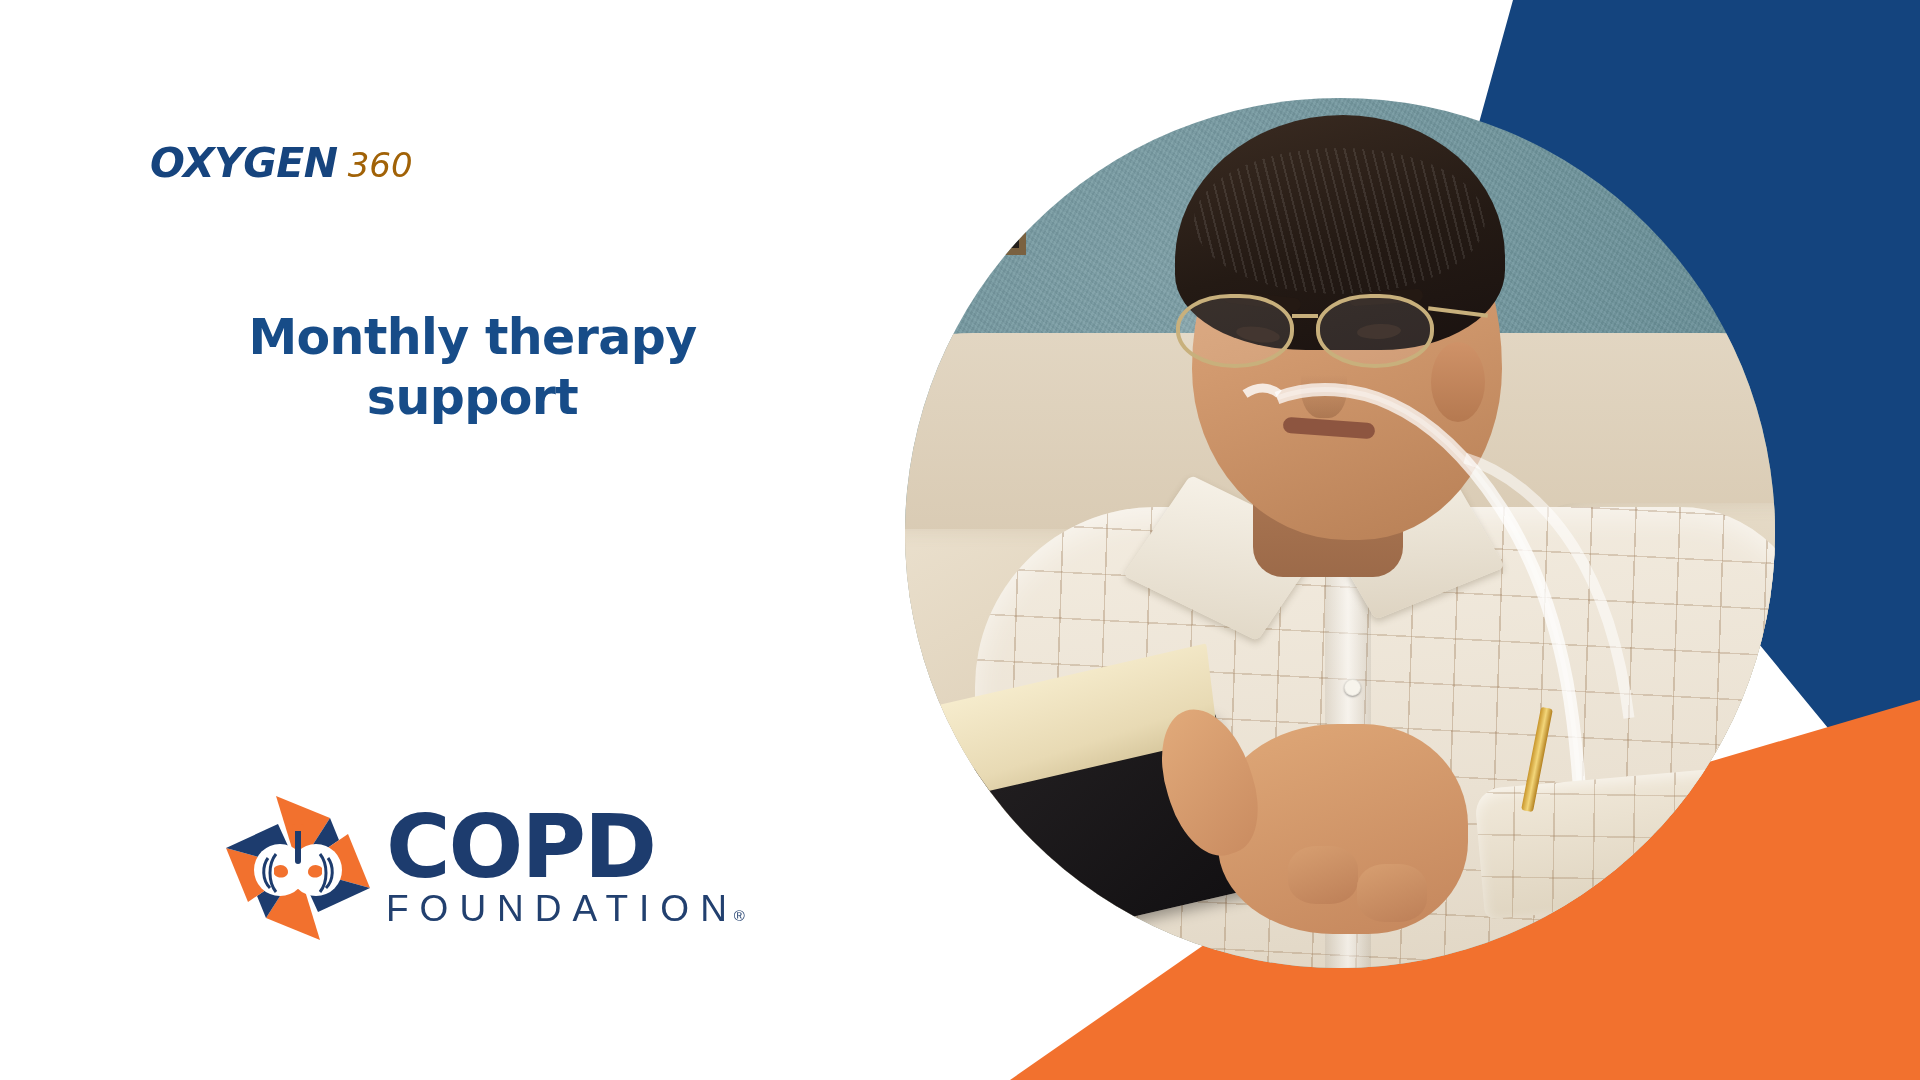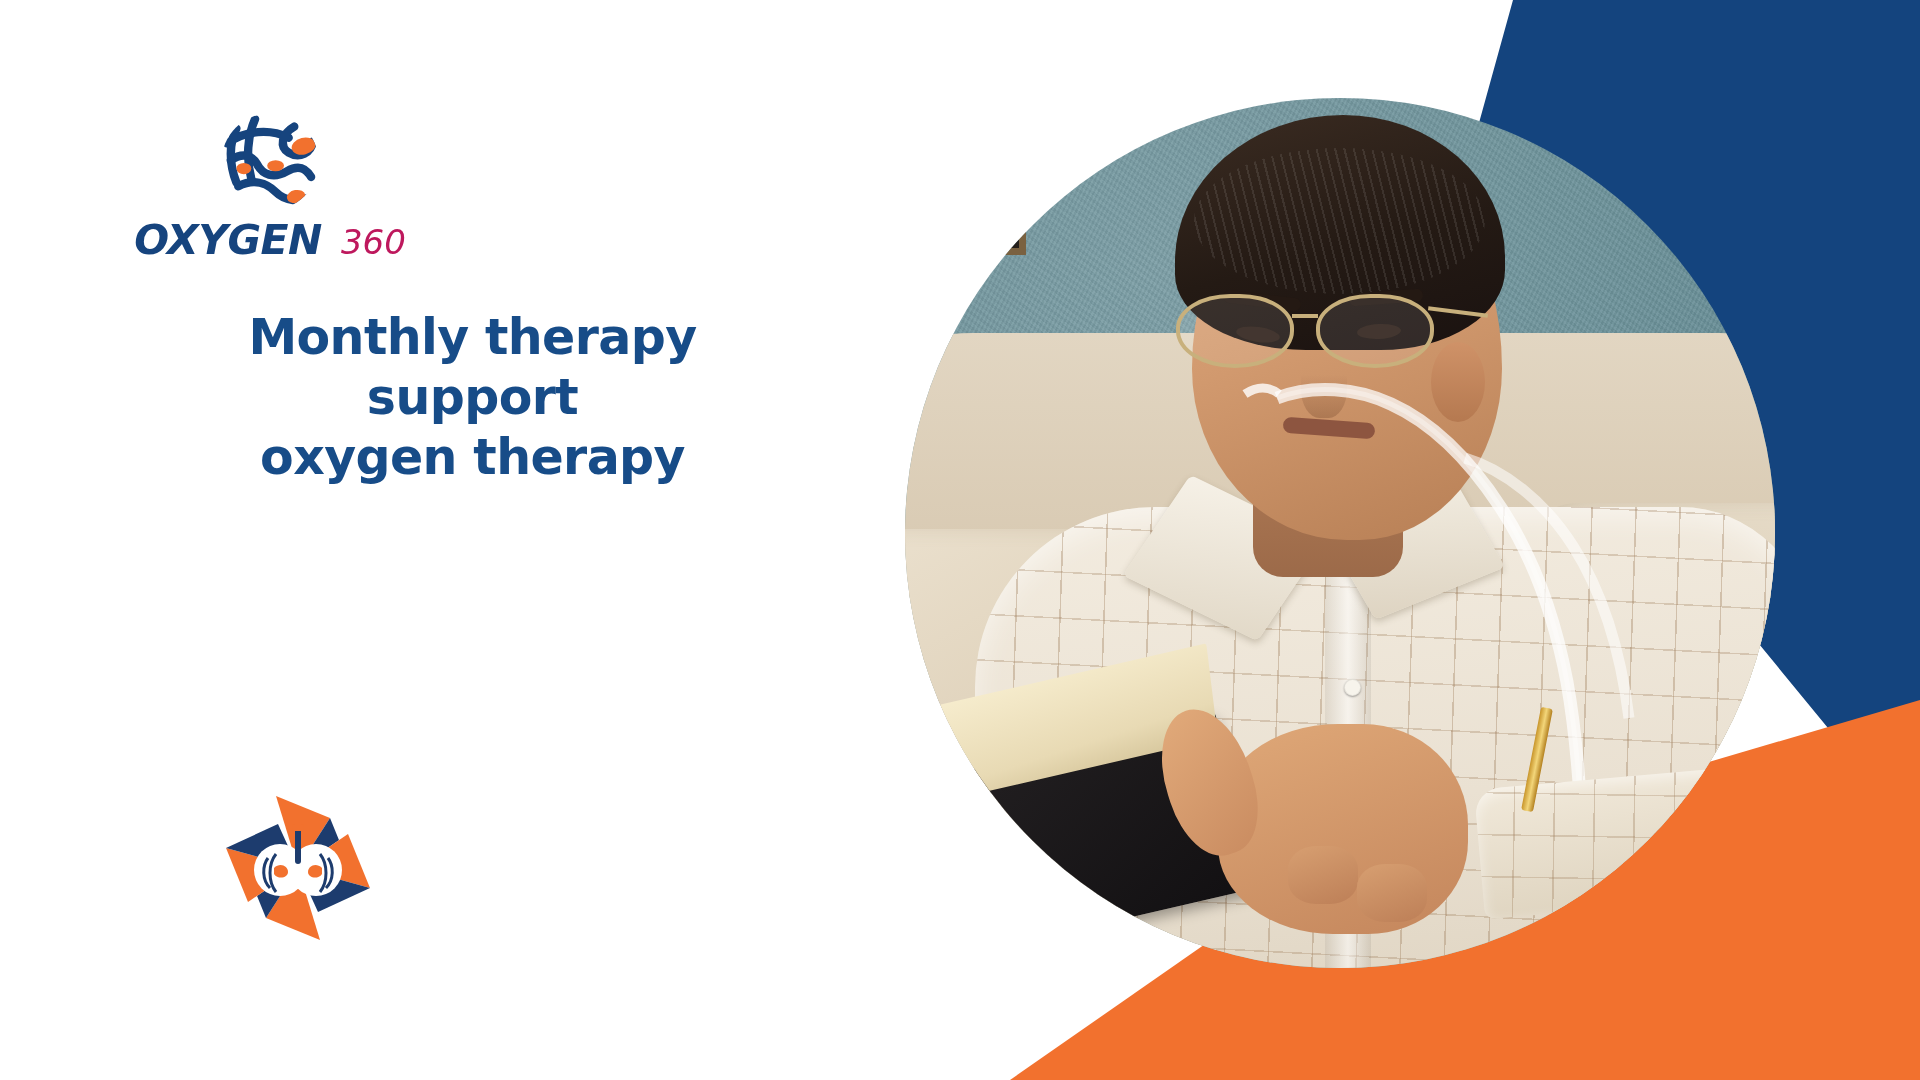--- a/index.html
+++ b/index.html
@@ -45,21 +45,20 @@
     width: 640px;
     height: 160px;
     display: flex;
     align-items: flex-start;
   }
 
   .oxygen-logo {
     width: 240px;
     flex: 0 0 240px;
     display: flex;
-    flex-direction: column;
     align-items: center;
     padding-top: 10px;
   }
   .oxygen-globe {
     width: 112px;
     height: 112px;
     display: block;
   }
   .oxygen-wordmark {
     margin-top: 2px;
@@ -74,22 +73,22 @@
     font-style: italic;
     font-size: 41px;
     letter-spacing: -0.5px;
     color: #16447e;
   }
   .oxy-360 {
     font-family: "DejaVu Sans", sans-serif;
     font-weight: normal;
     font-style: italic;
     font-size: 34px;
-    color: #be185d;
-    margin-left: 19px;
+    color: #a16207;
+    margin-left: 10px;
   }
 
   .join-head {
     flex: 1 1 auto;
     text-align: center;
     color: #164a85;
     font-family: "DejaVu Sans", sans-serif;
     font-weight: bold;
     font-size: 52px;
     line-height: 1.17;
@@ -572,21 +571,20 @@
           <span class="oxy-360">360</span>
         </div>
       </div>
 
       <div class="join-head">
       </div>
     </div>
 
     <div class="subhead">
       <div>Monthly therapy support</div>
-      <div>oxygen therapy</div>
     </div>
 
 
     <div class="copd-lockup">
       <svg class="copd-mark" viewBox="0 0 160 160">
         <g>
           <polygon points="80,80 58,8 112,30" fill="#f2712e"></polygon>
           <polygon points="80,80 112,30 134,84" fill="#1d3c6e"></polygon>
           <polygon points="80,80 134,84 152,62 150,60 130,46" fill="#ffffff"></polygon>
           <polygon points="80,80 130,46 152,100" fill="#f2712e"></polygon>
@@ -608,16 +606,23 @@
           </g>
           <g fill="#f2712e">
             <path d="M56 80 C 62 74, 70 78, 70 84 C 70 90, 60 92, 56 86 Z"></path>
             <path d="M104 80 C 98 74, 90 78, 90 84 C 90 90, 100 92, 104 86 Z"></path>
           </g>
           <rect x="77" y="40" width="6" height="36" rx="3" fill="#1d3c6e"></rect>
           <rect x="74" y="36" width="12" height="7" rx="3" fill="#f2712e"></rect>
         </g>
       </svg>
 
+      <div class="copd-type">
+        <div class="copd-word">COPD</div>
+        <div class="copd-sub-row">
+          <span class="copd-sub">FOUNDATION</span>
+          <span class="copd-reg">®</span>
+        </div>
+      </div>
     </div>
 
   </div>
 </div>
 
 </body></html>

